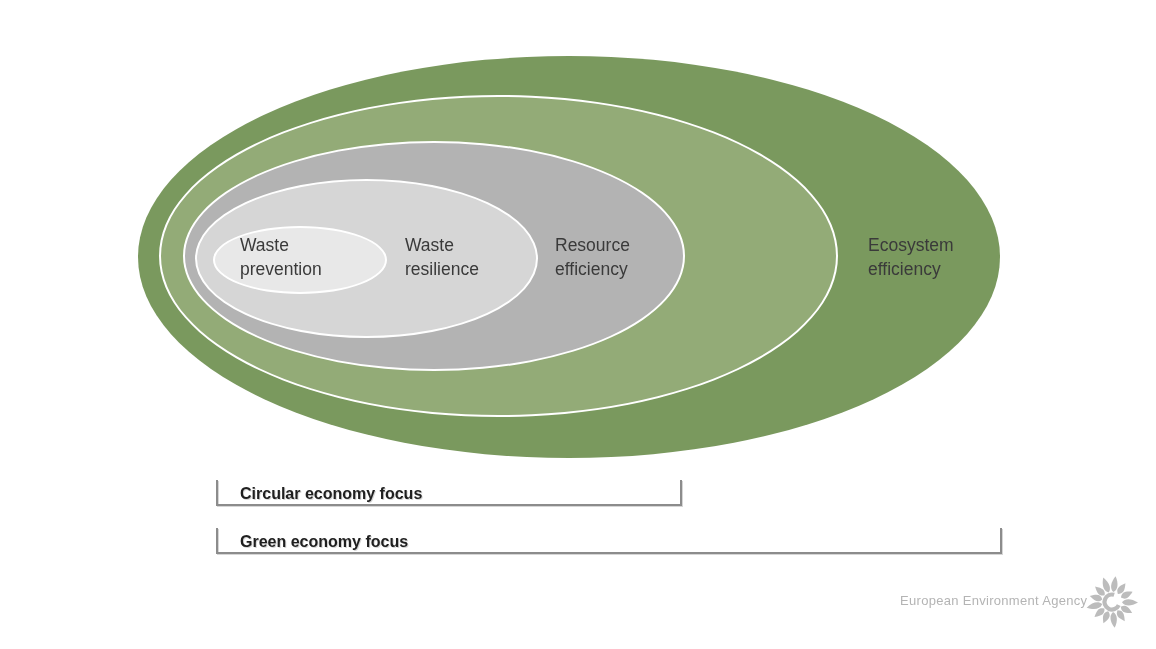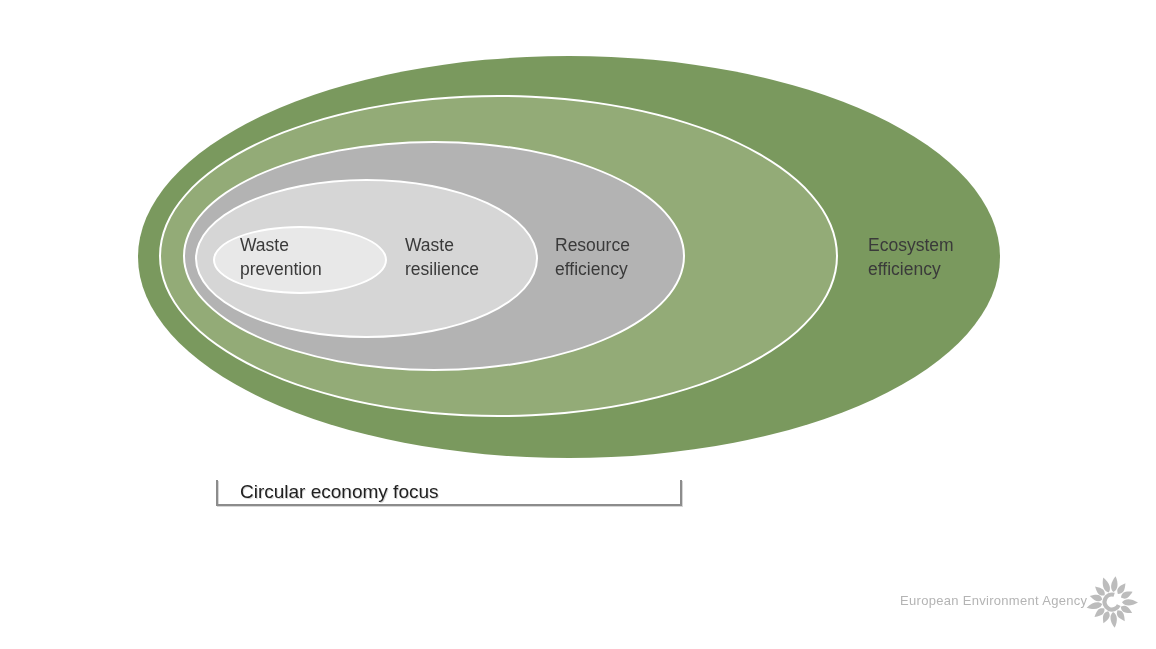--- a/index.html
+++ b/index.html
@@ -43,23 +43,24 @@
     border-right: 2px solid #8c8c8c;
     border-bottom: 2px solid #8c8c8c;
     filter: drop-shadow(1px 1px 0 #d6d6d6);
   }
   .bracket.b1 { left: 216px; top: 480px; width: 466px; height: 26px; }
   .bracket.b2 { left: 216px; top: 528px; width: 786px; height: 26px; }
   .bracket-label {
     position: absolute;
     left: 22px;
     bottom: 1px;
-    font-size: 19px;
+    font-size: 16px;
     color: #1f1f1f;
     white-space: nowrap;
+    font-weight: bold;
   }
   .agency-text {
     position: absolute;
     left: 900px;
     top: 593px;
     width: 182px;
     font-size: 13px;
     letter-spacing: 0.3px;
     color: #b4b4b4;
     text-align: right;
@@ -98,20 +99,23 @@
     <span>efficiency</span>
   </div>
   <div class="ring-label lbl-ecosystem-resilience">
     <span>Ecosystem</span>
     <span>efficiency</span>
   </div>
 
   <div class="bracket b1">
     <span class="bracket-label">Circular economy focus</span>
   </div>
+  <div class="bracket b2">
+    <span class="bracket-label">Green economy focus</span>
+  </div>
 
   <span class="agency-text">European Environment Agency</span>
   <svg class="eea-logo" viewBox="-28 -28 56 56" xmlns="http://www.w3.org/2000/svg">
     <g fill="#bcbcbc">
       <g id="petal-set">
           <path d="M0,-26 C4.2,-19 4.2,-13 0,-10 C-4.2,-13 -4.2,-19 0,-26" transform="rotate(8)"></path>
           <path d="M0,-23 C4.2,-16 4.2,-13 0,-10 C-4.2,-13 -4.2,-16 0,-23" transform="rotate(35.69230769230769)"></path>
           <path d="M0,-23 C4.2,-16 4.2,-13 0,-10 C-4.2,-13 -4.2,-16 0,-23" transform="rotate(63.38461538461539)"></path>
           <path d="M0,-26 C4.2,-19 4.2,-13 0,-10 C-4.2,-13 -4.2,-19 0,-26" transform="rotate(91.07692307692308)"></path>
           <path d="M0,-23 C4.2,-16 4.2,-13 0,-10 C-4.2,-13 -4.2,-16 0,-23" transform="rotate(118.76923076923077)"></path>

